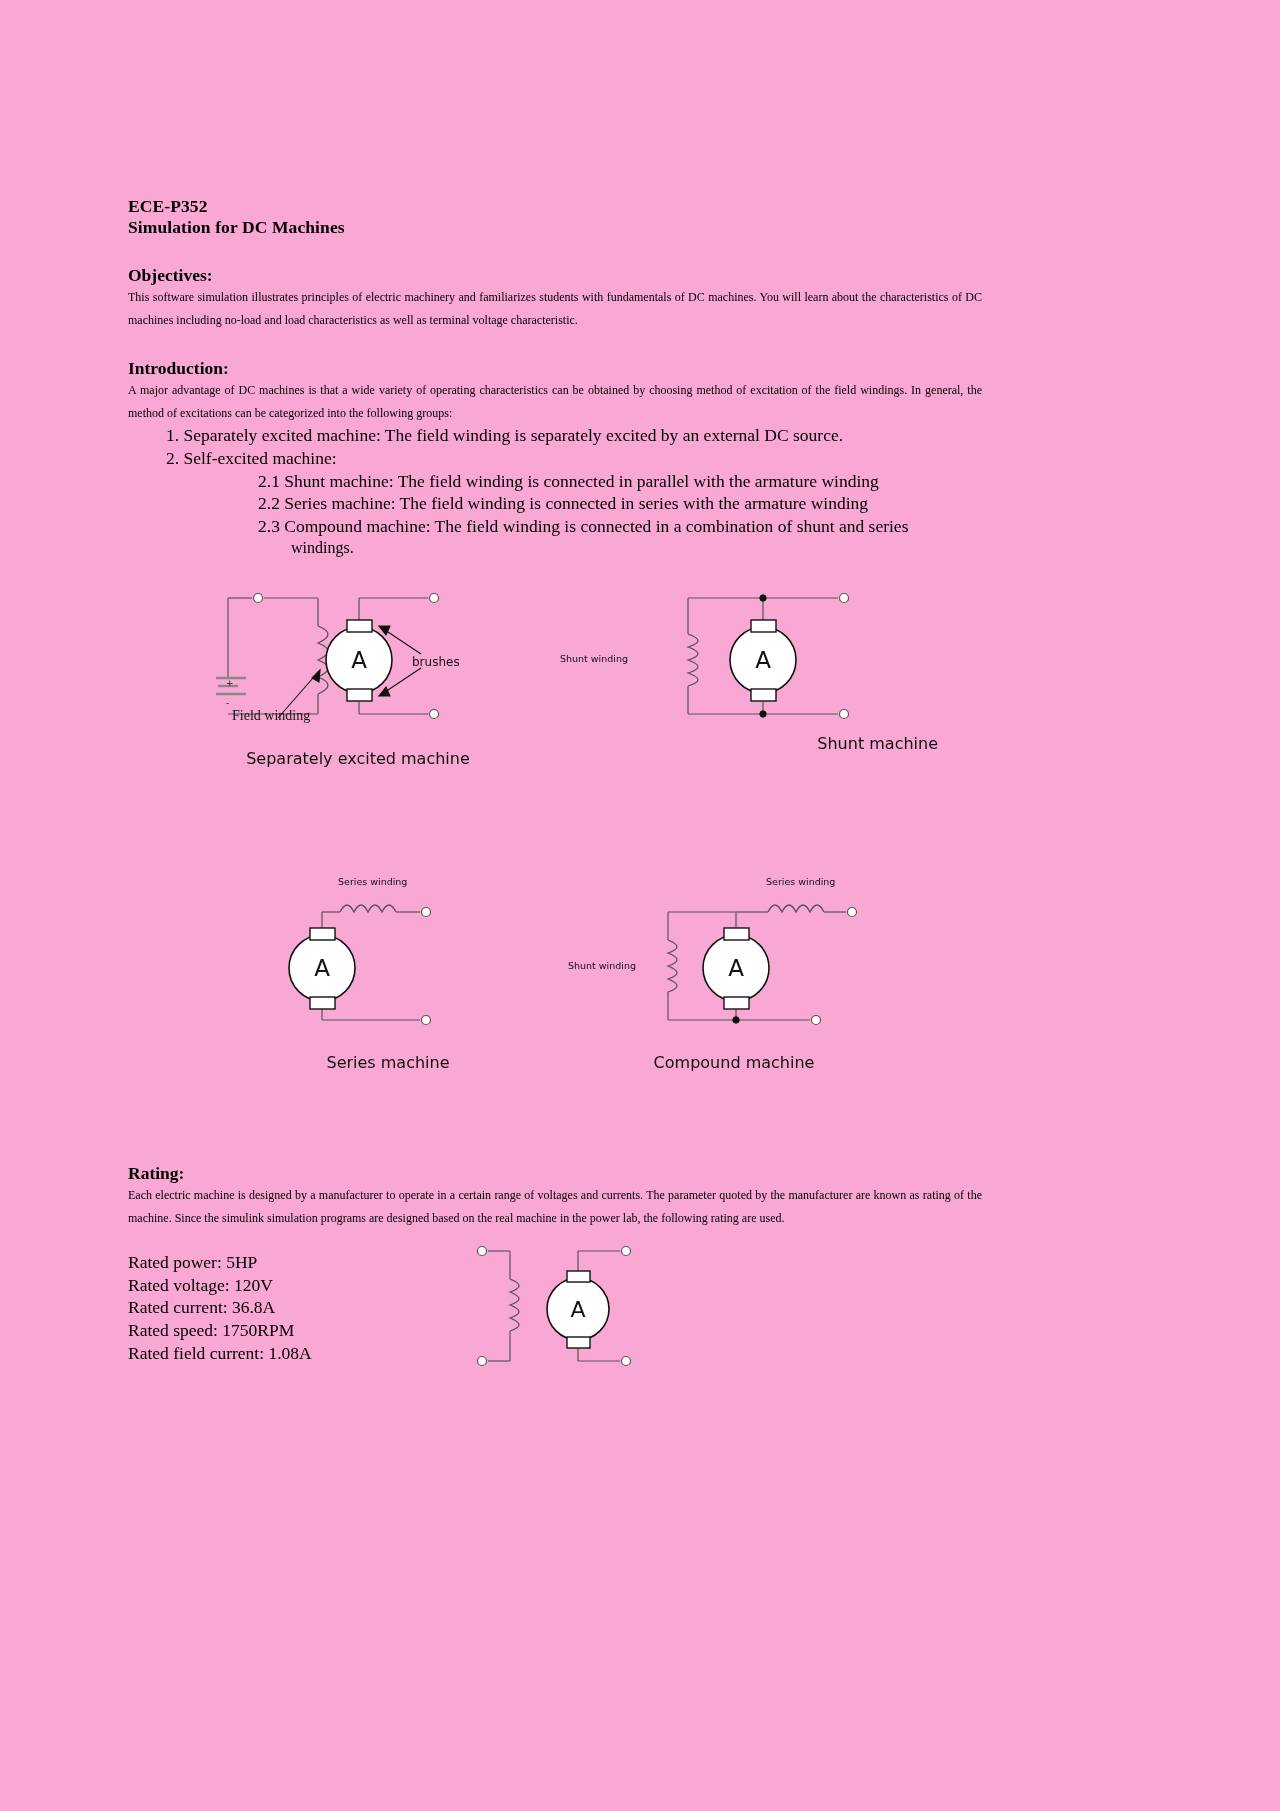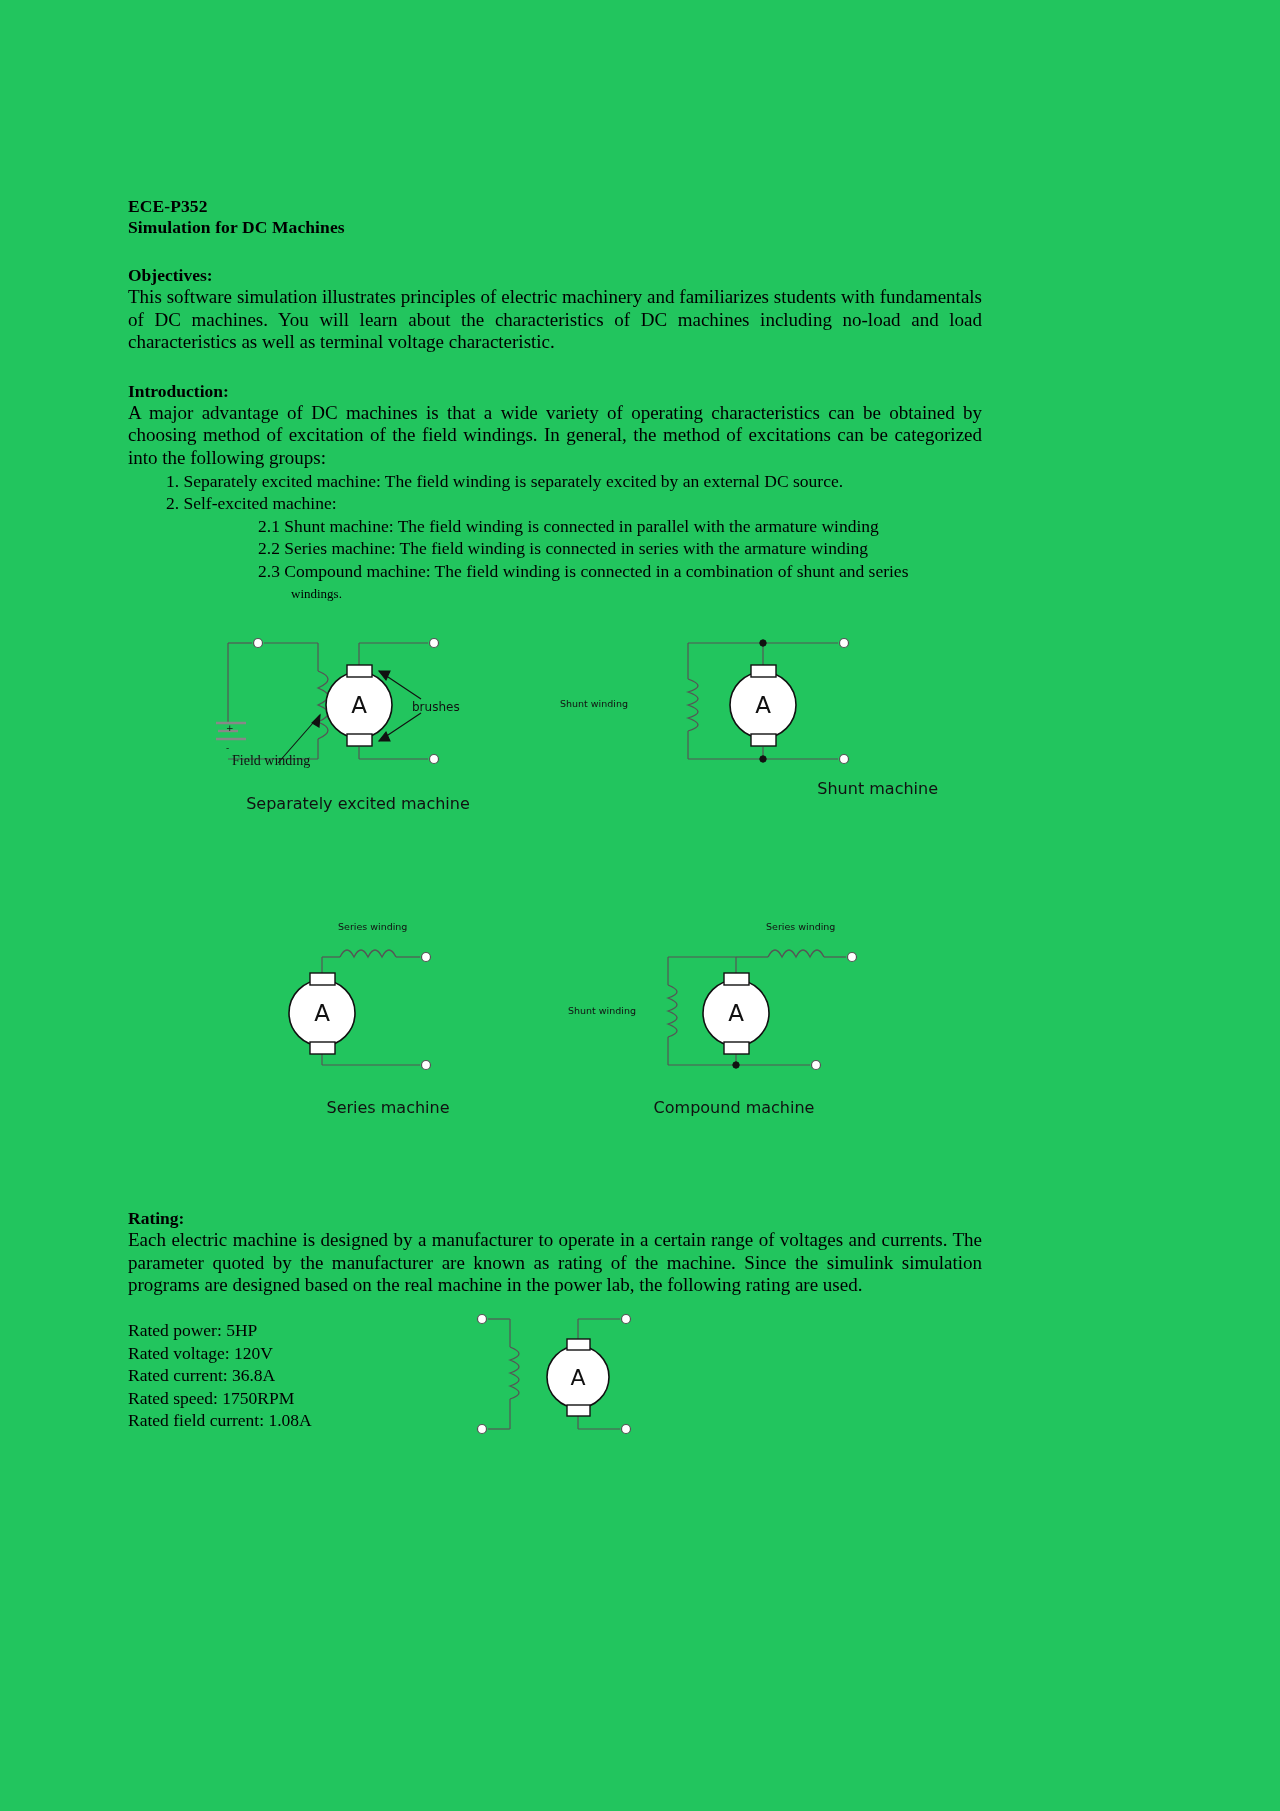--- a/index.html
+++ b/index.html
@@ -13,60 +13,60 @@
     position: relative;
     font-family: "Liberation Serif", "DejaVu Serif", serif;
     color: #000000;
     overflow: hidden;
   }
   .page {
     position: absolute;
     left: 0; top: 0;
     width: 1280px;
     height: 1811px;
-    background: #22c55e;
+    background: #f9a8d4;
   }
   .content {
     position: absolute;
     left: 128px;
     top: 196px;
     width: 854px;
   }
   .hdr-line {
     font-weight: bold;
     font-size: 17.5px;
     line-height: 21px;
     letter-spacing: 0.1px;
   }
   .sec-head {
     font-weight: bold;
     font-size: 17.5px;
     line-height: 22px;
     margin-top: 26px;
   }
   .para {
-    font-size: 19px;
+    font-size: 12px;
     line-height: 22.6px;
     text-align: justify;
     margin: 0;
   }
   .list-l1 {
     font-size: 17.5px;
     line-height: 22.6px;
     margin-left: 38px;
     text-align: left;
   }
   .list-l2 {
     font-size: 17.5px;
     line-height: 22.6px;
     margin-left: 130px;
     text-align: left;
   }
   .list-l2-cont {
-    font-size: 13px;
+    font-size: 16px;
     line-height: 22.6px;
     margin-left: 163px;
     text-align: left;
   }
   .spacer-md { height: 22px; }
 
   
   .fig-area {
     position: relative;
     width: 854px;

